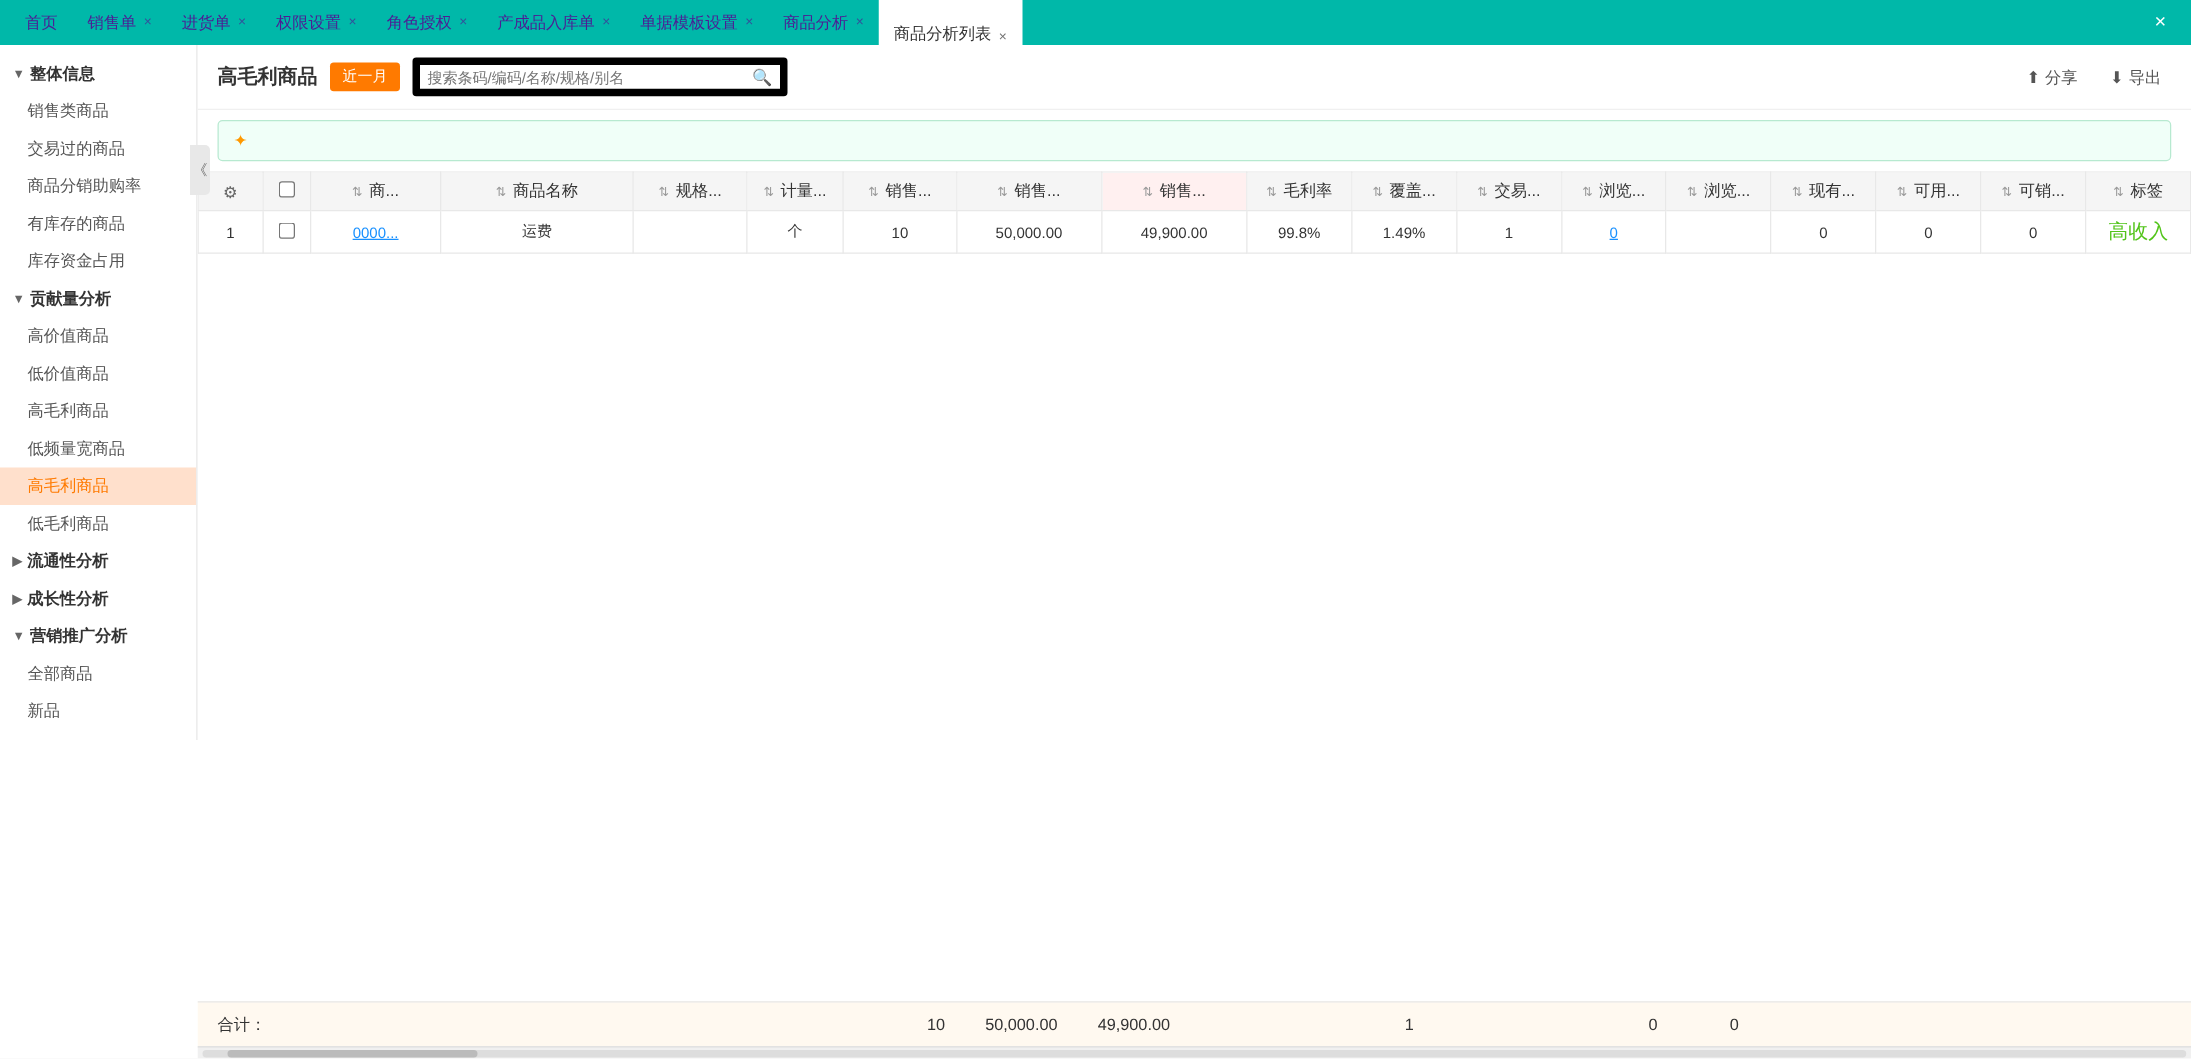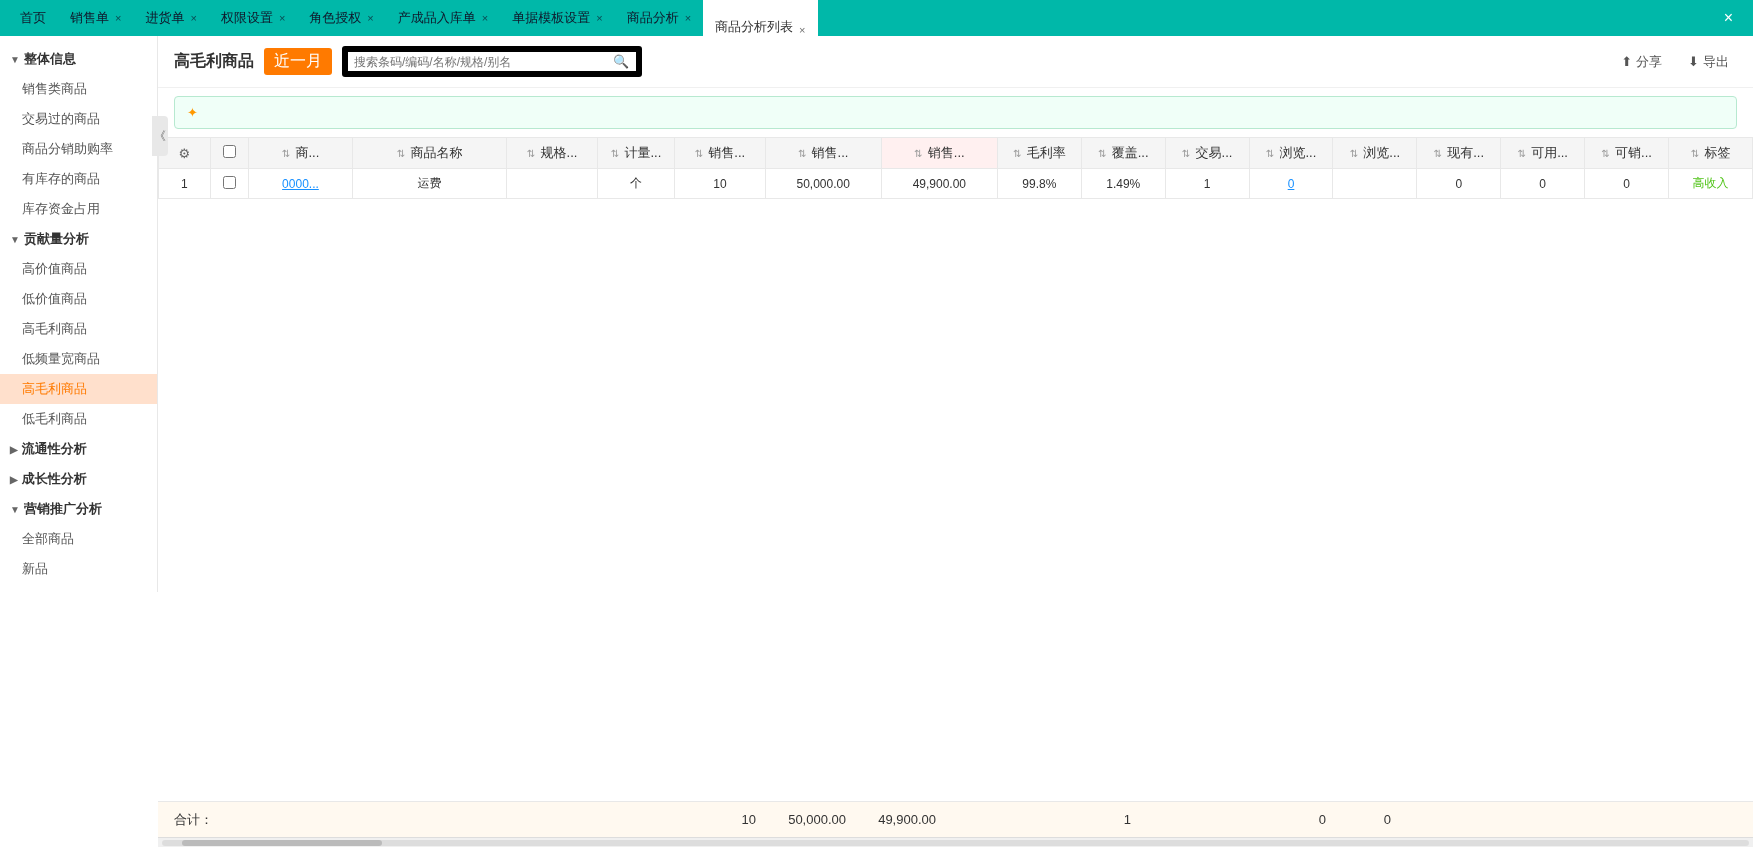--- a/index.html
+++ b/index.html
@@ -14,21 +14,21 @@
       padding: 0 8px;
       color: white;
     }
     .top-nav .nav-item {
       padding: 0 12px;
       height: 36px;
       display: flex;
       align-items: center;
       cursor: pointer;
       white-space: nowrap;
-      color: #0f172a;
+      color: #4c1d95;
       font-size: 13px;
     }
     .top-nav .nav-item.active {
       background: white;
       color: #333;
       align-items: flex-end;
     }
     .top-nav .nav-item .close-x {
       margin-left: 6px;
       font-size: 11px;
@@ -121,21 +121,21 @@
       font-weight: bold;
       color: #333;
     }
     .filter-btn {
       background: #ff7a00;
       color: white;
       border: none;
       padding: 3px 10px;
       border-radius: 3px;
       cursor: pointer;
-      font-size: 16px;
+      font-size: 12px;
     }
     .search-box {
       display: flex;
       align-items: center;
       border: 6px solid #000000;
       border-radius: 3px;
       padding: 2px 6px;
       flex: 1;
       max-width: 300px;
     }
@@ -209,21 +209,21 @@
       padding: 6px 8px;
       color: #333;
       font-size: 12px;
       text-align: center;
       overflow: hidden;
       text-overflow: ellipsis;
       white-space: nowrap;
     }
     .tag-high-income {
       color: #52c41a;
-      font-size: 12px;
+      font-size: 16px;
     }
     .link-style { color: #1890ff; text-decoration: underline; cursor: pointer; }
 
     
     .footer-total {
       height: 36px;
       background: #fff9f0;
       border-top: 1px solid #e8e8e8;
       display: flex;
       align-items: center;

